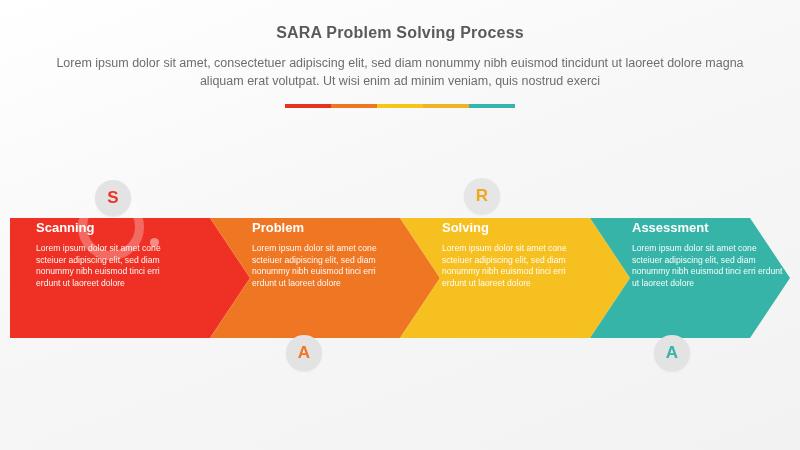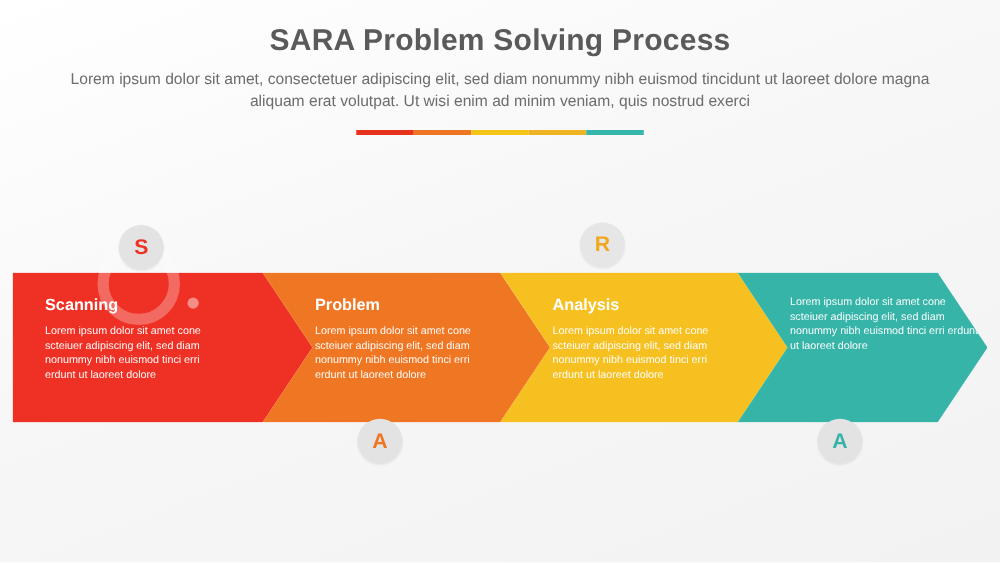--- a/index.html
+++ b/index.html
@@ -24,21 +24,21 @@
 
   
   .header {
     position: absolute;
     left: 0;
     top: 18px;
     width: 800px;
     text-align: center;
   }
   .title {
-    font-size: 24px;
+    font-size: 16px;
     font-weight: bold;
     color: #5a5a5a;
     letter-spacing: 0.2px;
     margin: 0;
     line-height: 30px;
   }
   .subtitle {
     margin: 6px auto 0 auto;
     width: 700px;
     font-size: 12.5px;
@@ -66,21 +66,21 @@
   }
   .chev {
     position: absolute;
     top: 0;
     height: 120px;
     box-sizing: border-box;
   }
   .chev .inner {
     position: absolute;
     inset: 0;
-    padding: 18px 30px 0 26px;
+    padding: 2px 30px 0 26px;
     box-sizing: border-box;
   }
   .chev h3 {
     margin: 0 0 8px 0;
     font-size: 13px;
     font-weight: bold;
     color: #ffffff;
     line-height: 15px;
   }
   .chev p {
@@ -153,27 +153,28 @@
 
     <div class="chev" style="left:200px; width:230px; background:#ef7622; clip-path: polygon(0 0, 190px 0, 230px 60px, 190px 120px, 0 120px, 40px 60px);">
       <div class="inner" style="padding-left:42px;">
         <h3>Problem</h3>
         <p>Lorem ipsum dolor sit amet cone scteiuer adipiscing elit, sed diam nonummy nibh euismod tinci erri erdunt ut laoreet dolore</p>
       </div>
     </div>
 
     <div class="chev" style="left:390px; width:230px; background:#f6c021; clip-path: polygon(0 0, 190px 0, 230px 60px, 190px 120px, 0 120px, 40px 60px);">
       <div class="inner" style="padding-left:42px;">
-        <h3>Analysis</h3>
+        <h3>Solving</h3>
         <p>Lorem ipsum dolor sit amet cone scteiuer adipiscing elit, sed diam nonummy nibh euismod tinci erri erdunt ut laoreet dolore</p>
       </div>
     </div>
 
     <div class="chev" style="left:580px; width:200px; background:#37b4a8; clip-path: polygon(0 0, 160px 0, 200px 60px, 160px 120px, 0 120px, 40px 60px);">
       <div class="inner" style="padding-left:42px; padding-right:14px;">
+        <h3>Assessment</h3>
         <p style="width:152px;">Lorem ipsum dolor sit amet cone scteiuer adipiscing elit, sed diam nonummy nibh euismod tinci erri erdunt ut laoreet dolore</p>
       </div>
     </div>
 
     <div class="ghost" style="left:68px; top:-24px;"></div>
     <div class="ghost-dot" style="left:140px; top:20px;"></div>
   </div>
 
   <div class="badge" style="left:95px; top:180px; color:#ee3124;">
     <span>S</span>

